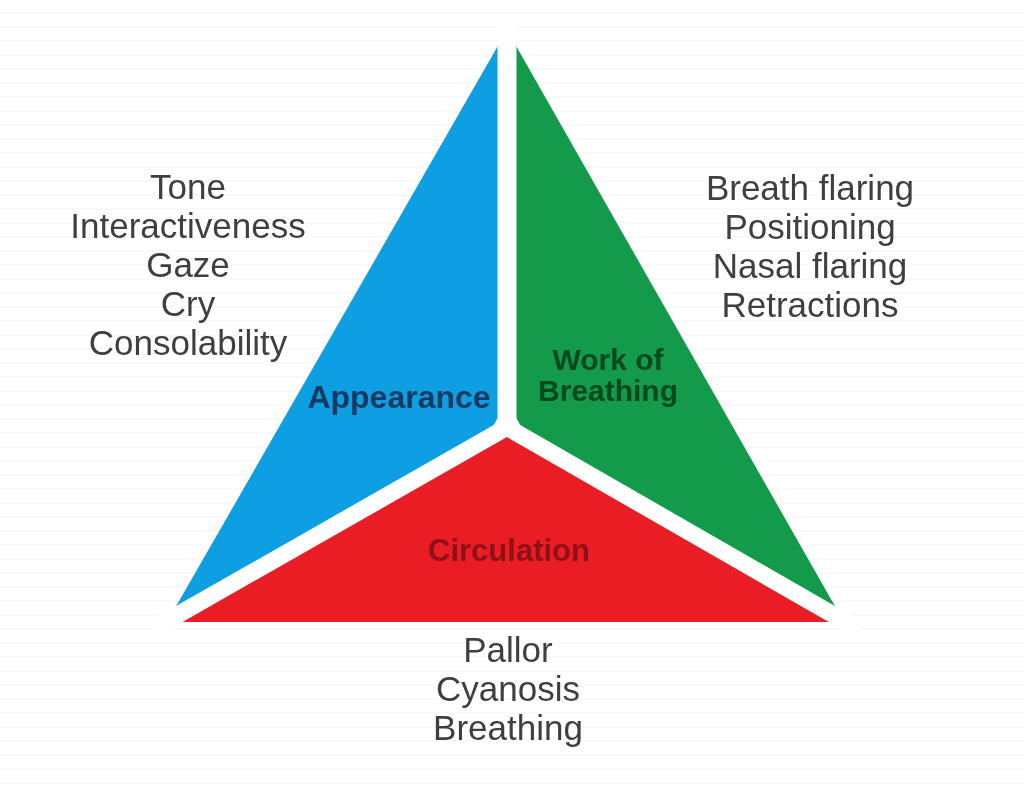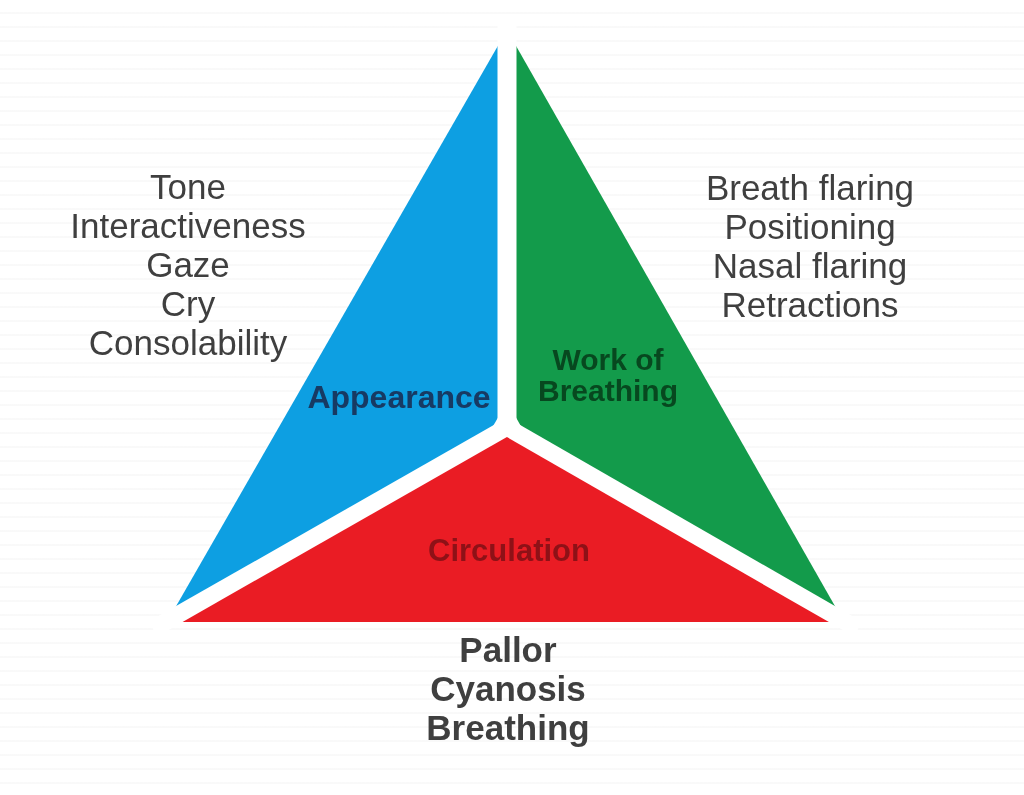--- a/index.html
+++ b/index.html
@@ -63,21 +63,21 @@
     <div class="t-line">Consolability</div>
   </div>
 
   <div class="attr-list" style="left: 660px; top: 168px; width: 300px; color: rgb(63, 63, 63);">
     <div class="t-line">Breath flaring</div>
     <div class="t-line">Positioning</div>
     <div class="t-line">Nasal flaring</div>
     <div class="t-line">Retractions</div>
   </div>
 
-  <div class="attr-list" style="left: 358px; top: 630px; width: 300px; color: rgb(63, 63, 63); font-weight: bold;">
+  <div class="attr-list" style="left: 358px; top: 630px; width: 300px; color: rgb(63, 63, 63);">
     <div class="t-line">Pallor</div>
     <div class="t-line">Cyanosis</div>
     <div class="t-line">Breathing</div>
   </div>
 
   <div class="zone-label appearance" style="left: 299px; top: 379px; width: 200px; color: rgb(23, 58, 99);">Appearance</div>
 
   <div class="zone-label wob" style="left: 508px; top: 344px; width: 200px; color: rgb(7, 72, 31);">
     <div>Work of</div>
     <div>Breathing</div>

